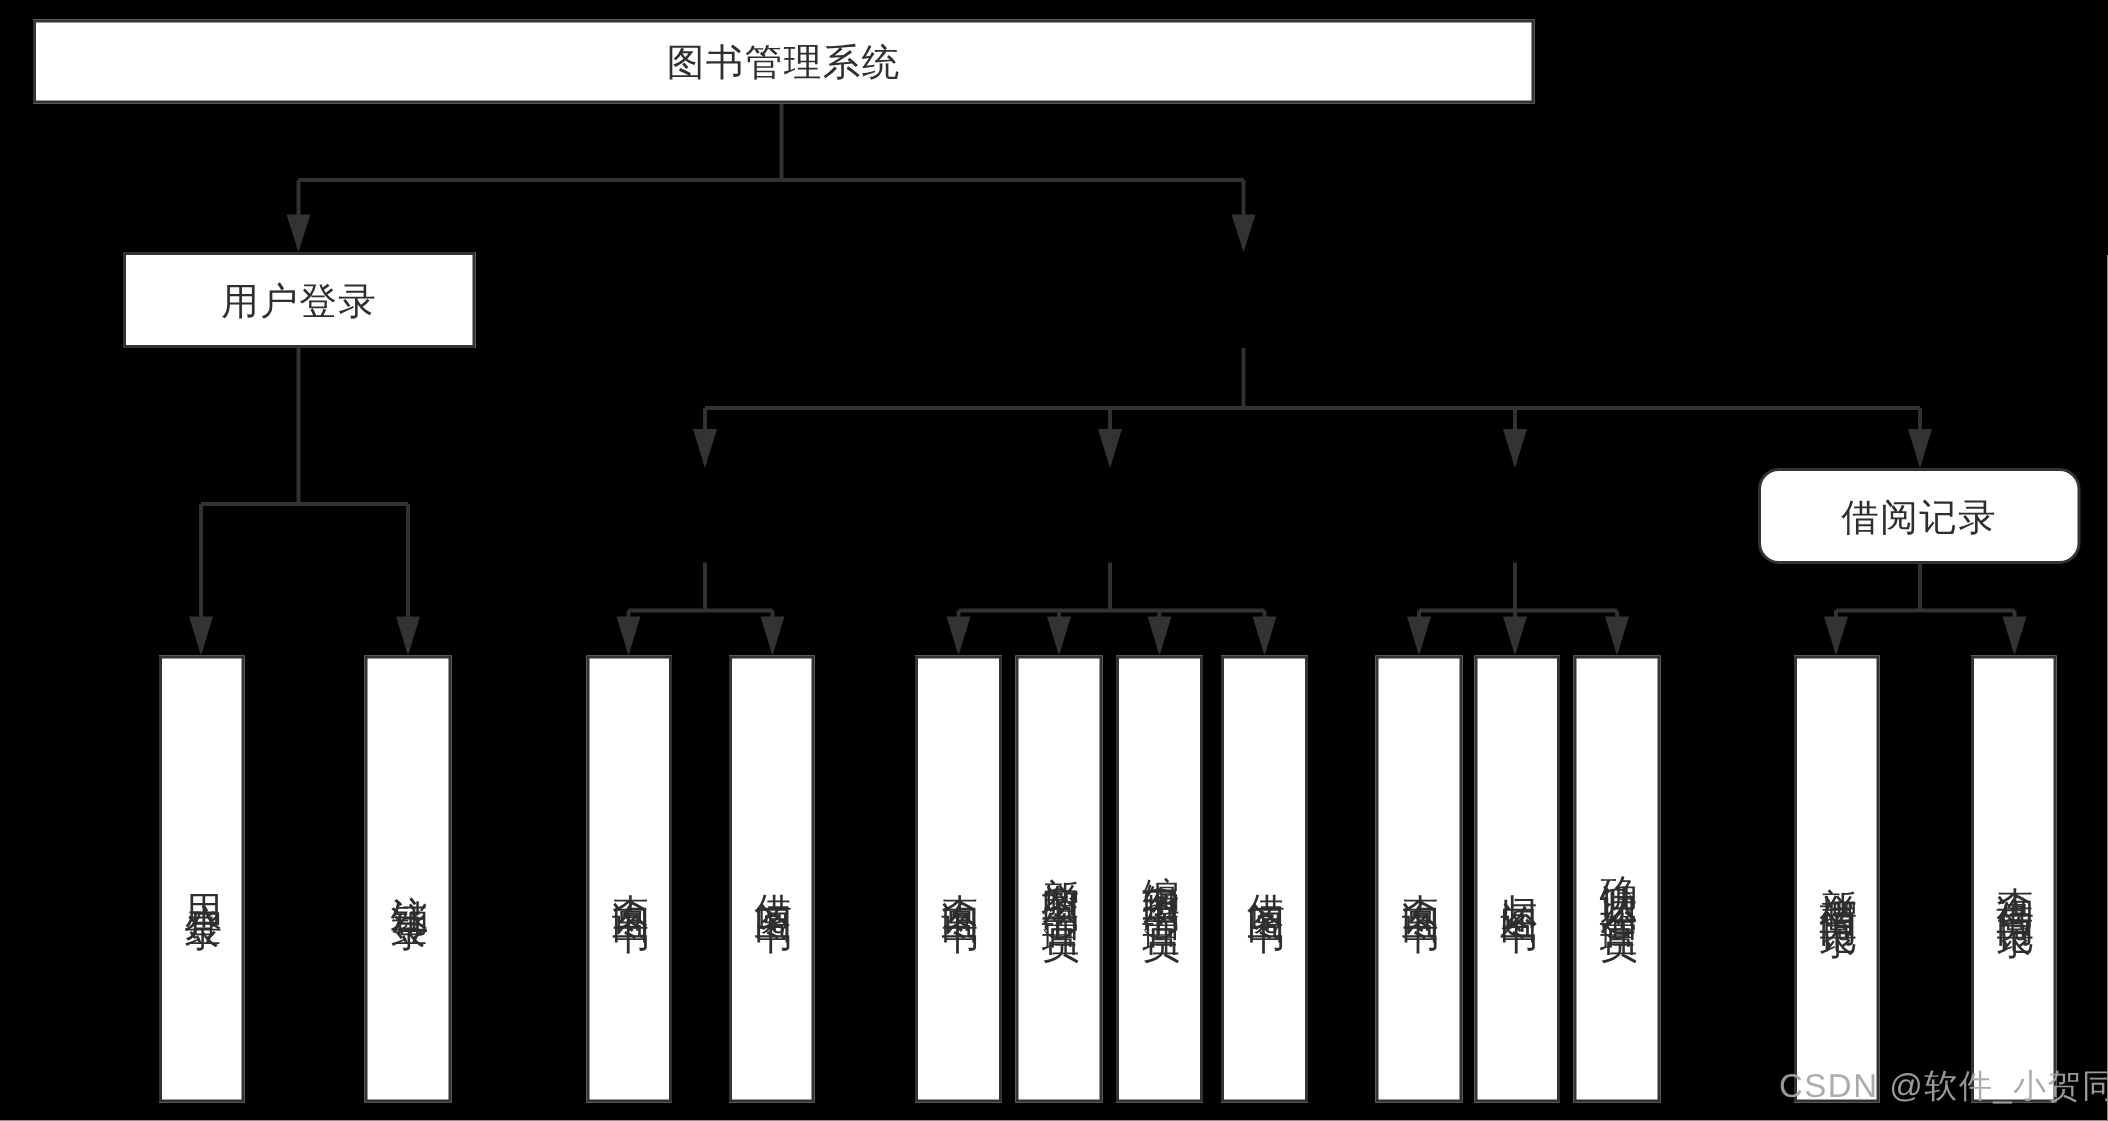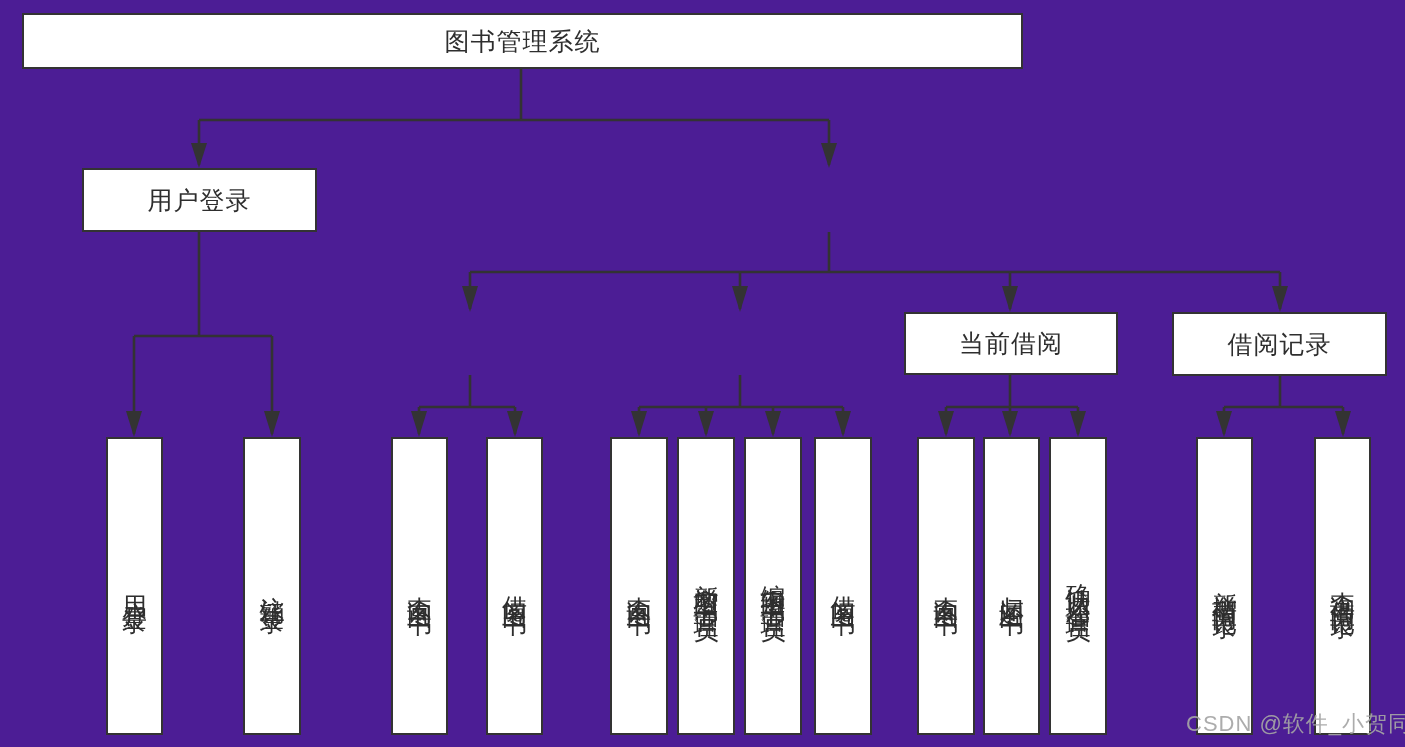--- a/index.html
+++ b/index.html
@@ -4,21 +4,21 @@
 <style>
   html, body {
     margin: 0;
     padding: 0;
     background: #ffffff;
   }
   .canvas {
     position: relative;
     width: 1405px;
     height: 747px;
-    background: #4c1d95;
+    background: #000000;
     font-family: "Liberation Sans", "DejaVu Sans", sans-serif;
     overflow: hidden;
     text-decoration: underline;
   }
   .wires {
     position: absolute;
     left: 0;
     top: 0;
     width: 1405px;
     height: 747px;
@@ -130,24 +130,21 @@
   </svg>
 
   <div class="node" style="left:22px; top:13px; width:1001px; height:56px;">
     <span>图书管理系统</span>
   </div>
 
   <div class="node" style="left:82px; top:168px; width:235px; height:64px;">
     <span>用户登录</span>
   </div>
 
-  <div class="node" style="left:904px; top:312px; width:214px; height:63px;">
-    <span>当前借阅</span>
-  </div>
-  <div class="node" style="left:1172px; top:312px; width:215px; height:64px;">
+  <div class="node" style="left:1172px; top:312px; width:215px; height:64px;border-radius:14px;">
     <span>借阅记录</span>
   </div>
 
   <div class="node leaf" style="left:106px; top:437px; width:57px; height:298px;">
     <span class="vtext">用户登录</span>
   </div>
   <div class="node leaf" style="left:243px; top:437px; width:58px; height:298px;">
     <span class="vtext">注销登录</span>
   </div>
 

